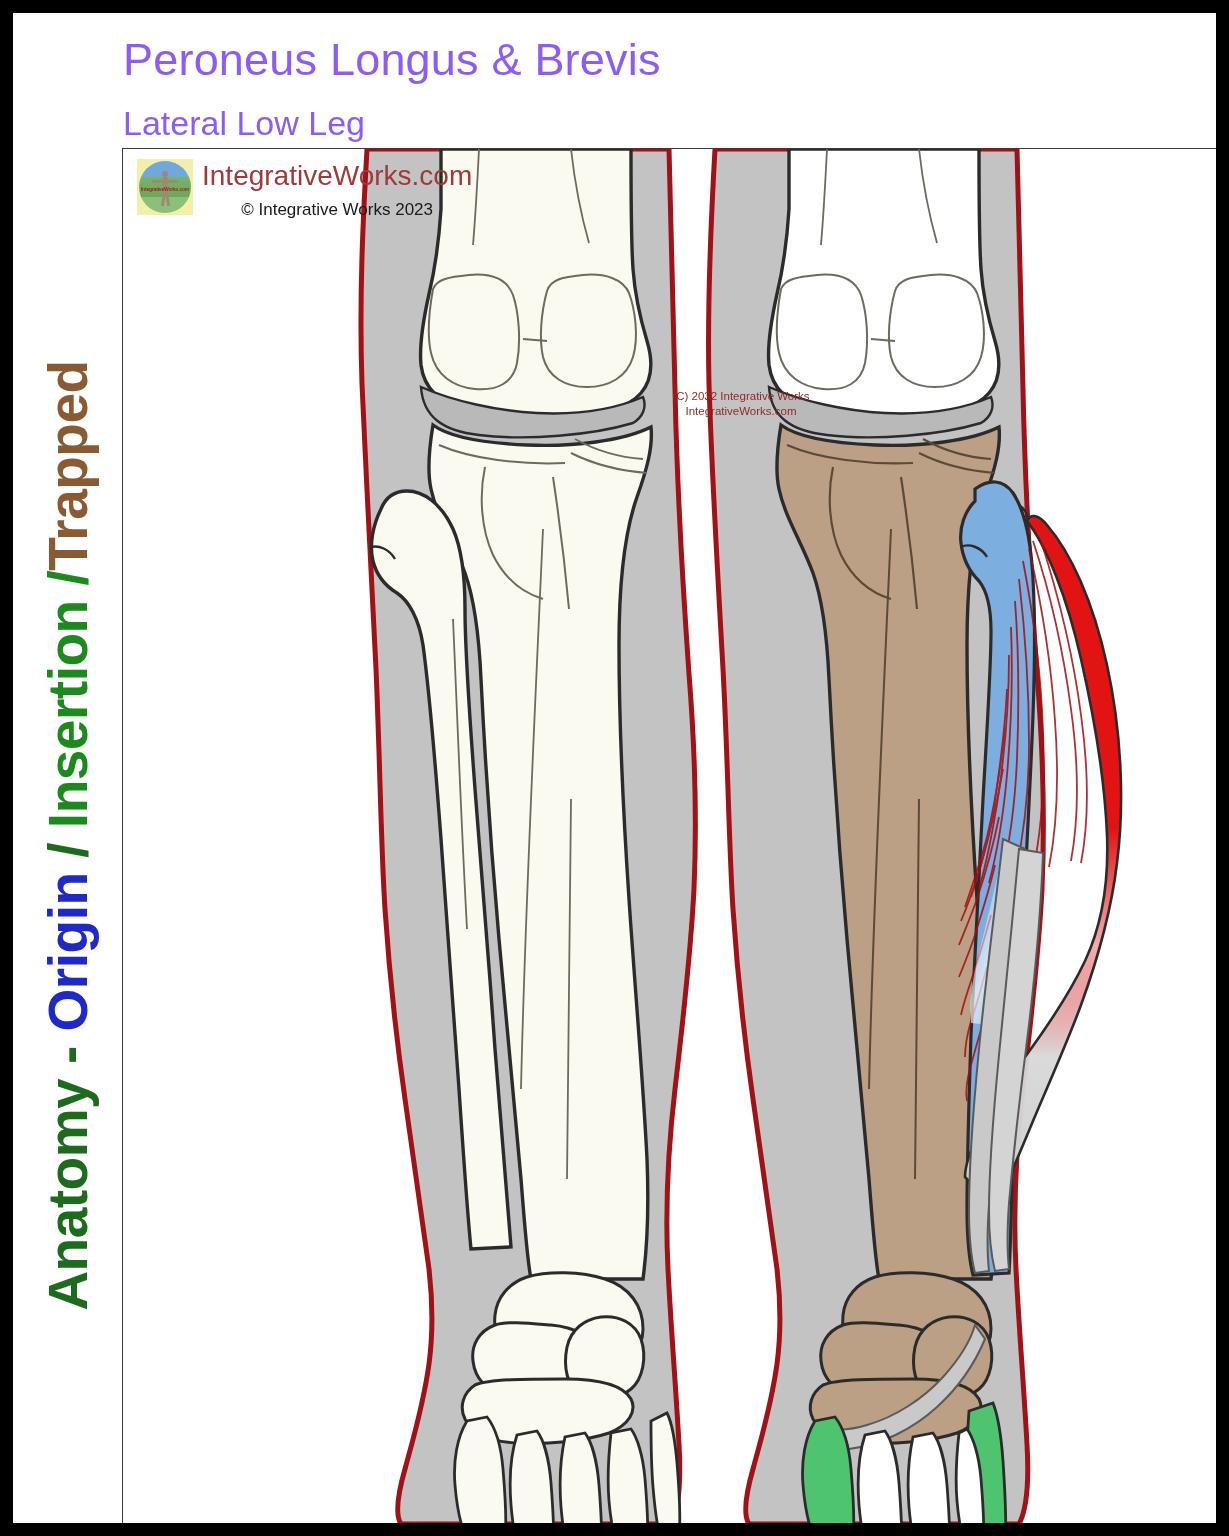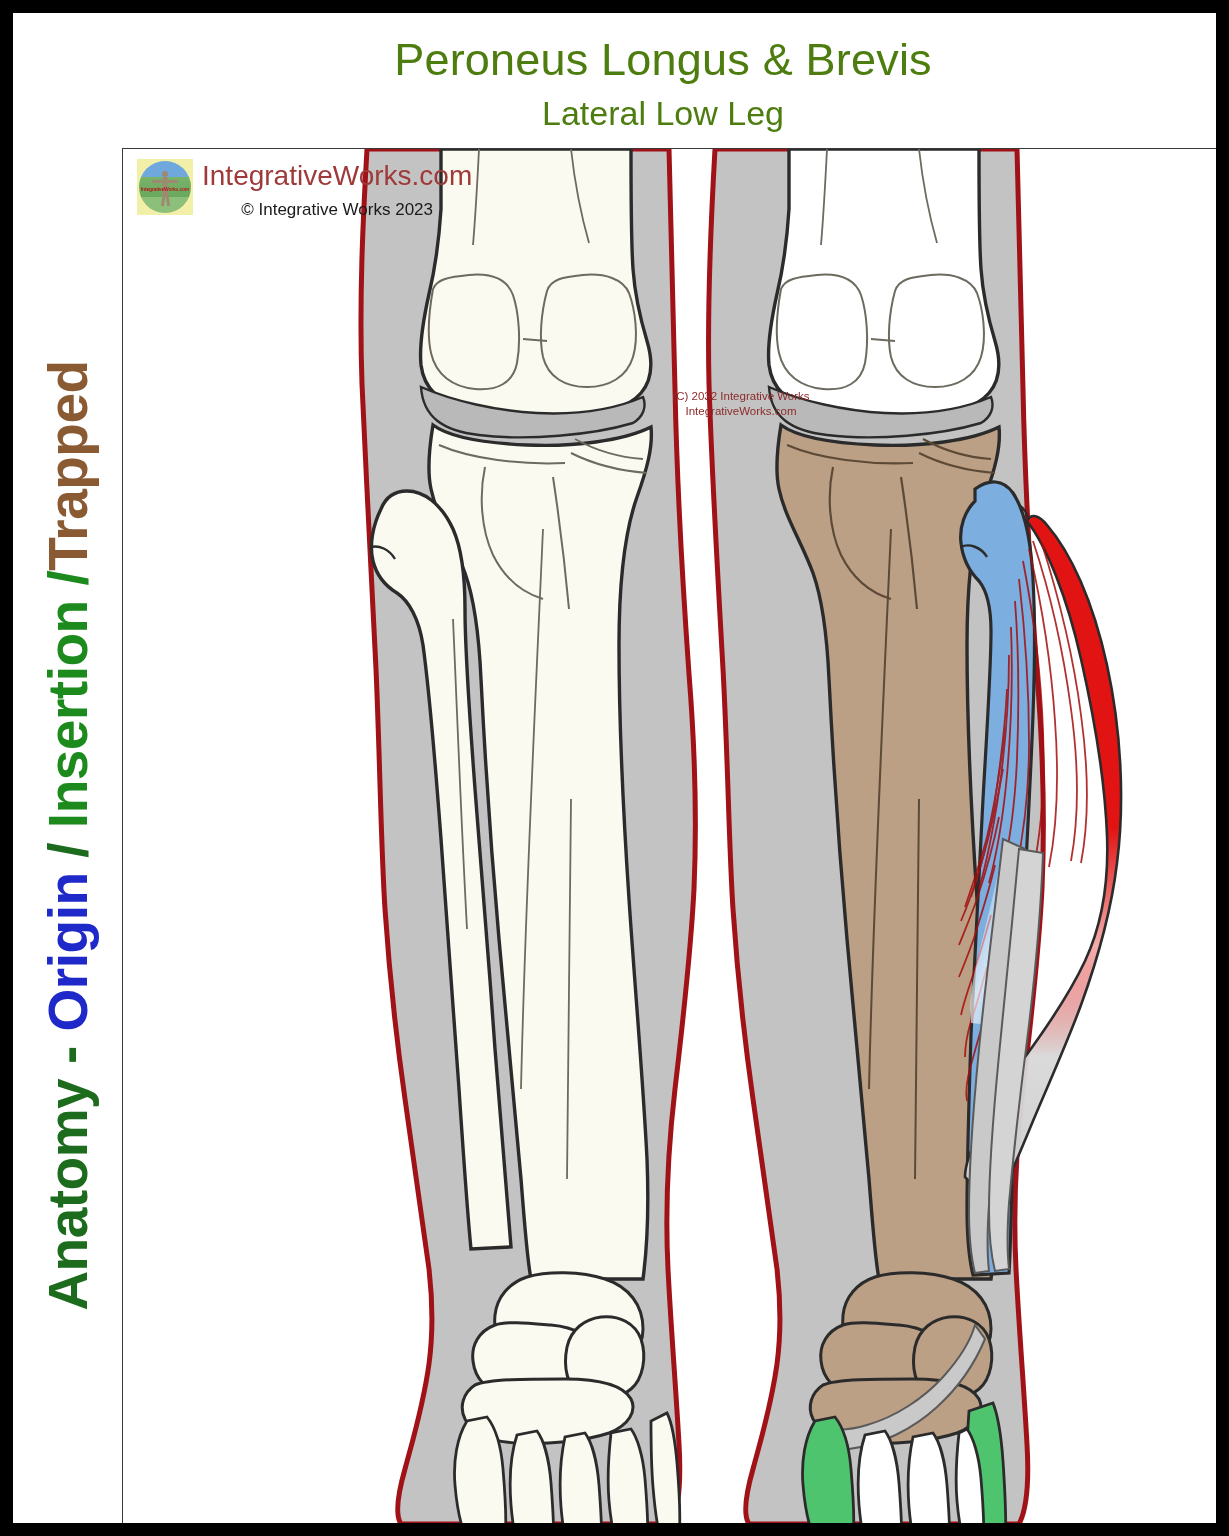--- a/index.html
+++ b/index.html
@@ -29,35 +29,34 @@
     height: 1510px;
     background: #ffffff;
   }
 
   
   #title-block {
     position: absolute;
     left: 110px;
     top: 20px;
     width: 1080px;
-    text-align: center;
-    color: #4d7c0f;
+    color: #8b5cf6;
   }
   #main-title {
     font-size: 45px;
     line-height: 54px;
     font-weight: 400;
     letter-spacing: .2px;
     white-space: nowrap;
   }
   #sub-title {
     font-size: 34px;
     line-height: 44px;
     font-weight: 400;
-    margin-top: 4px;
+    margin-top: 14px;
     white-space: nowrap;
   }
 
   
   #sidebar-label {
     position: absolute;
     left: 0px;
     top: 135px;
     width: 110px;
     height: 1375px;

